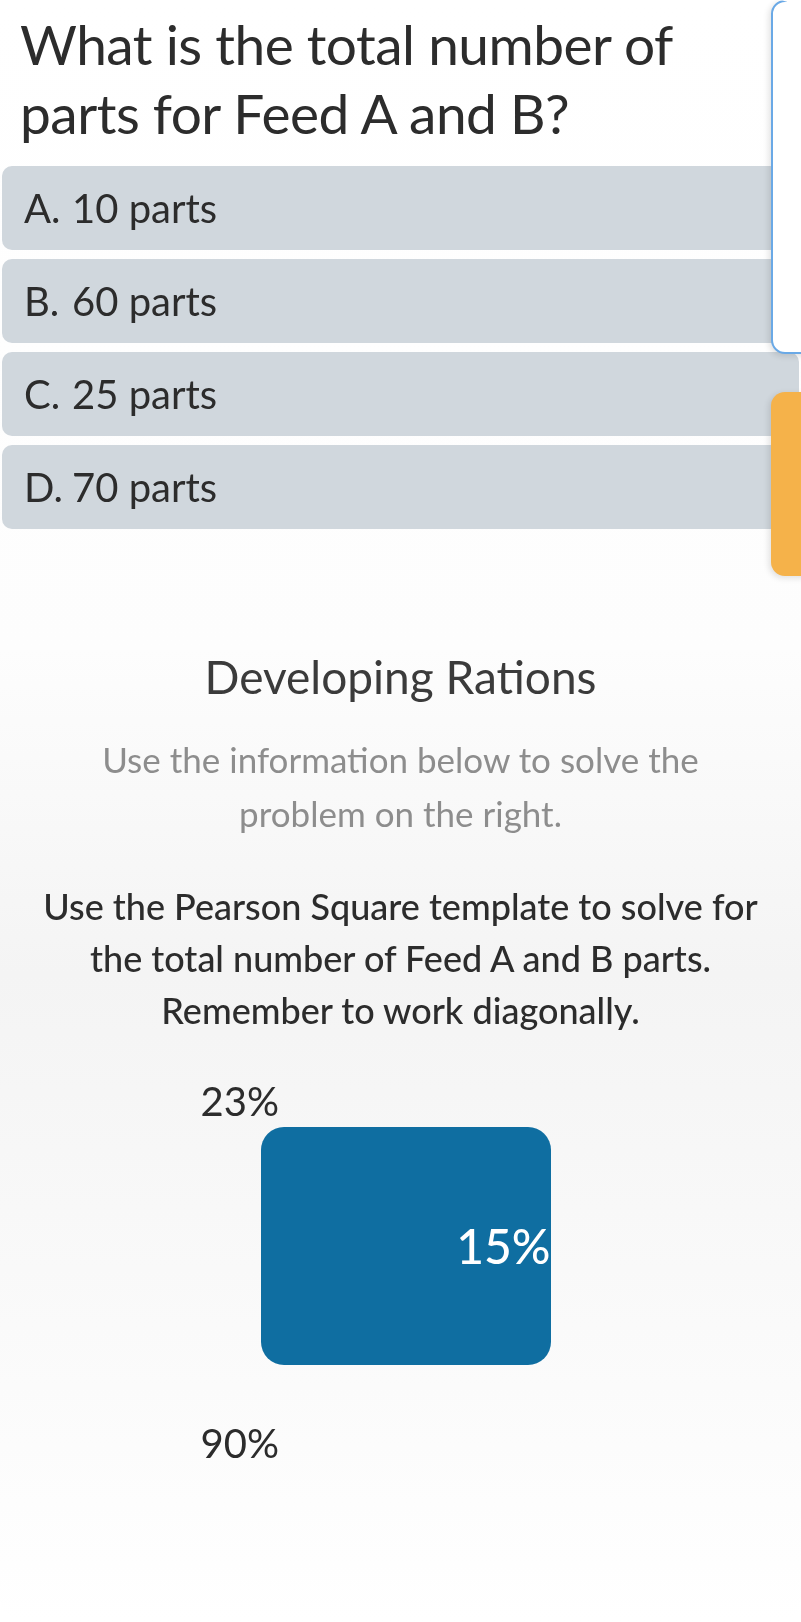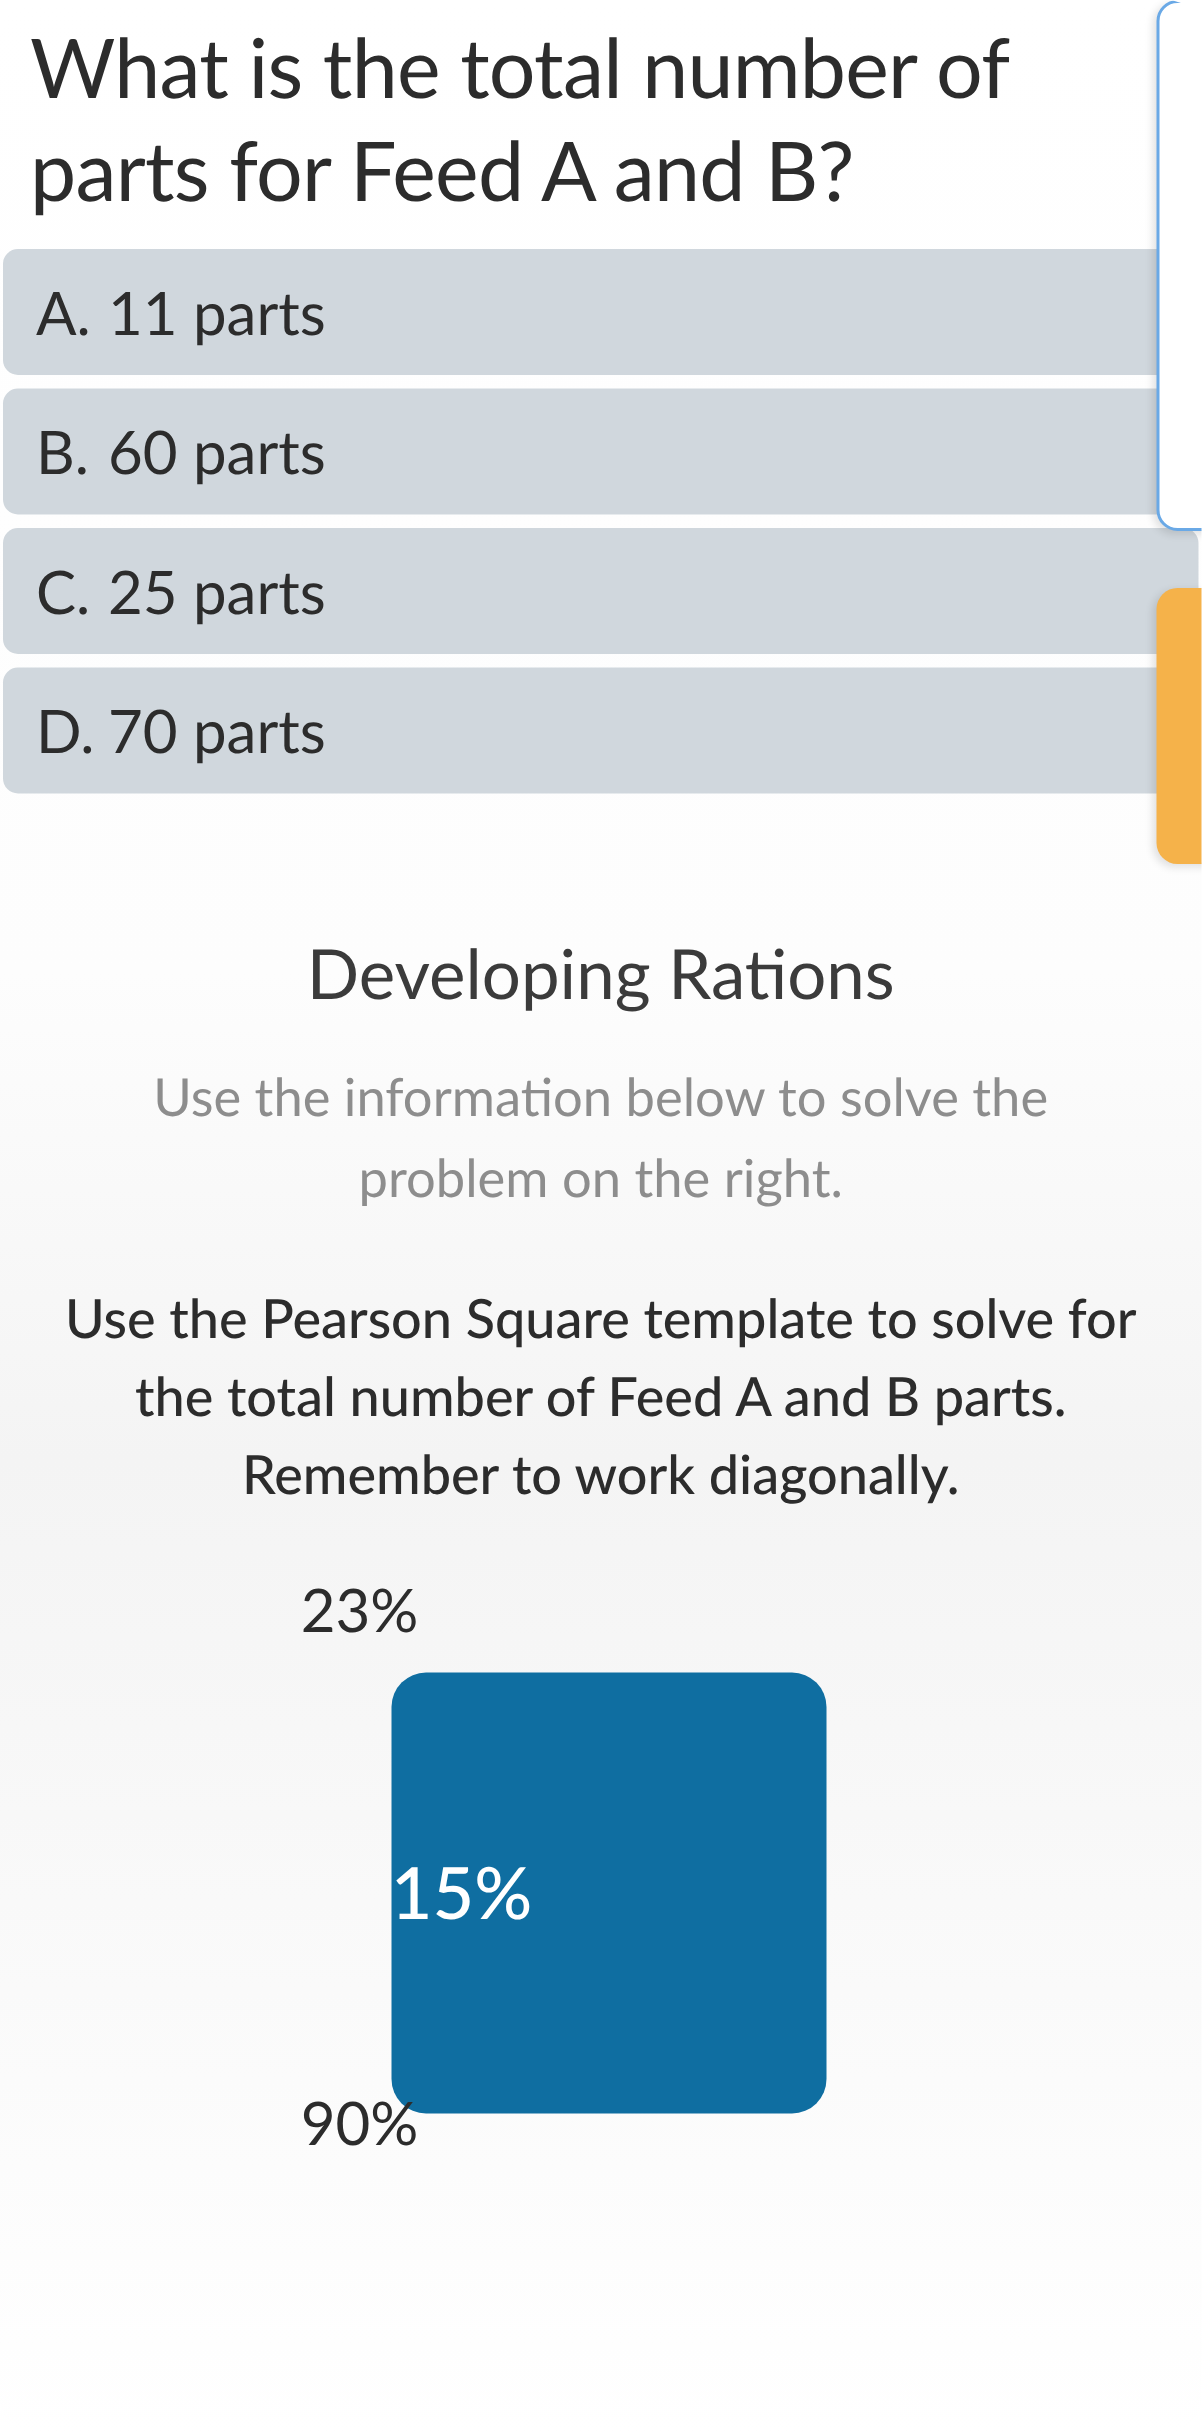--- a/index.html
+++ b/index.html
@@ -41,21 +41,21 @@
     font-family: inherit;
   }
   .answer span.letter {
     display: inline-block;
     width: 48px;
   }
   .section-title {
     text-align: center;
     font-size: 46px;
     color: #3b3b3b;
-    margin-top: 92px;
+    margin-top: 120px;
     font-weight: 400;
   }
   .section-sub {
     text-align: center;
     color: #8d8d8d;
     font-size: 35px;
     margin: 28px auto 40px auto;
     line-height: 1.55;
     max-width: 680px;
   }
@@ -70,31 +70,30 @@
   }
   .pearson-wrap {
     position: relative;
     width: 520px;
     margin: 0 auto;
     height: 360px;
   }
   .pearson-box {
     position: absolute;
     width: 290px;
-    height: 294px;
+    height: 238px;
     background: #0f6ea1;
     left: 120px;
     top: 20px;
     display: flex;
     align-items: center;
-    justify-content: flex-start;
+    justify-content: flex-end;
     color: #ffffff;
     font-size: 48px;
     font-weight: 500;
-    margin-top: 16px;
   }
   .label-top {
     position: absolute;
     left: 60px;
     top: -30px;
     font-size: 40px;
     color: #2c2c2c;
   }
   .label-bottom {
     position: absolute;
@@ -123,21 +122,21 @@
     background: #f5b24a;
   }
 </style>
 </head>
 <body>
 
 <div class="question">What is the total number of parts for Feed A and B?</div>
 
 <div class="answers">
   <button class="answer">
-    <span class="letter">A.</span><span>11 parts</span>
+    <span class="letter">A.</span><span>10 parts</span>
   </button>
   <button class="answer">
     <span class="letter">B.</span><span>60 parts</span>
   </button>
   <button class="answer">
     <span class="letter">C.</span><span>25 parts</span>
   </button>
   <button class="answer">
     <span class="letter">D.</span><span>70 parts</span>
   </button>

